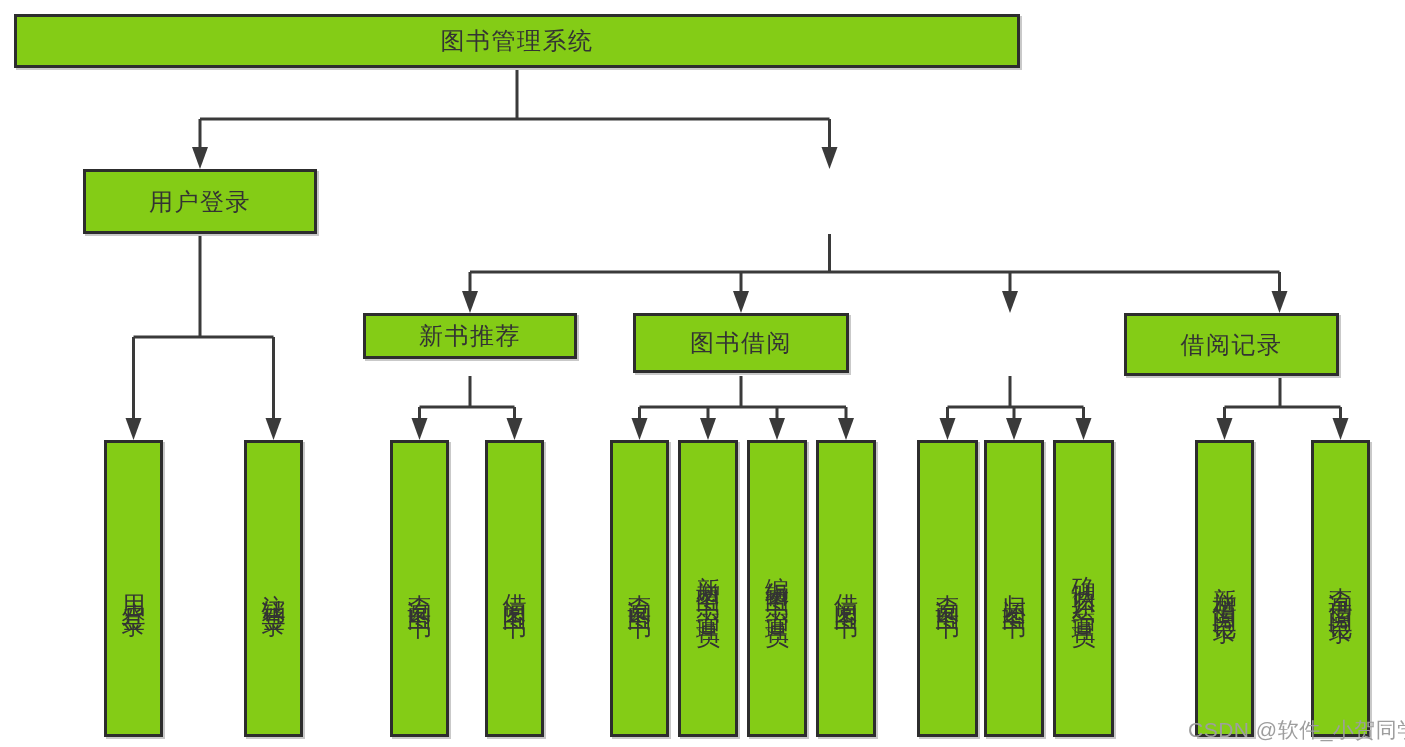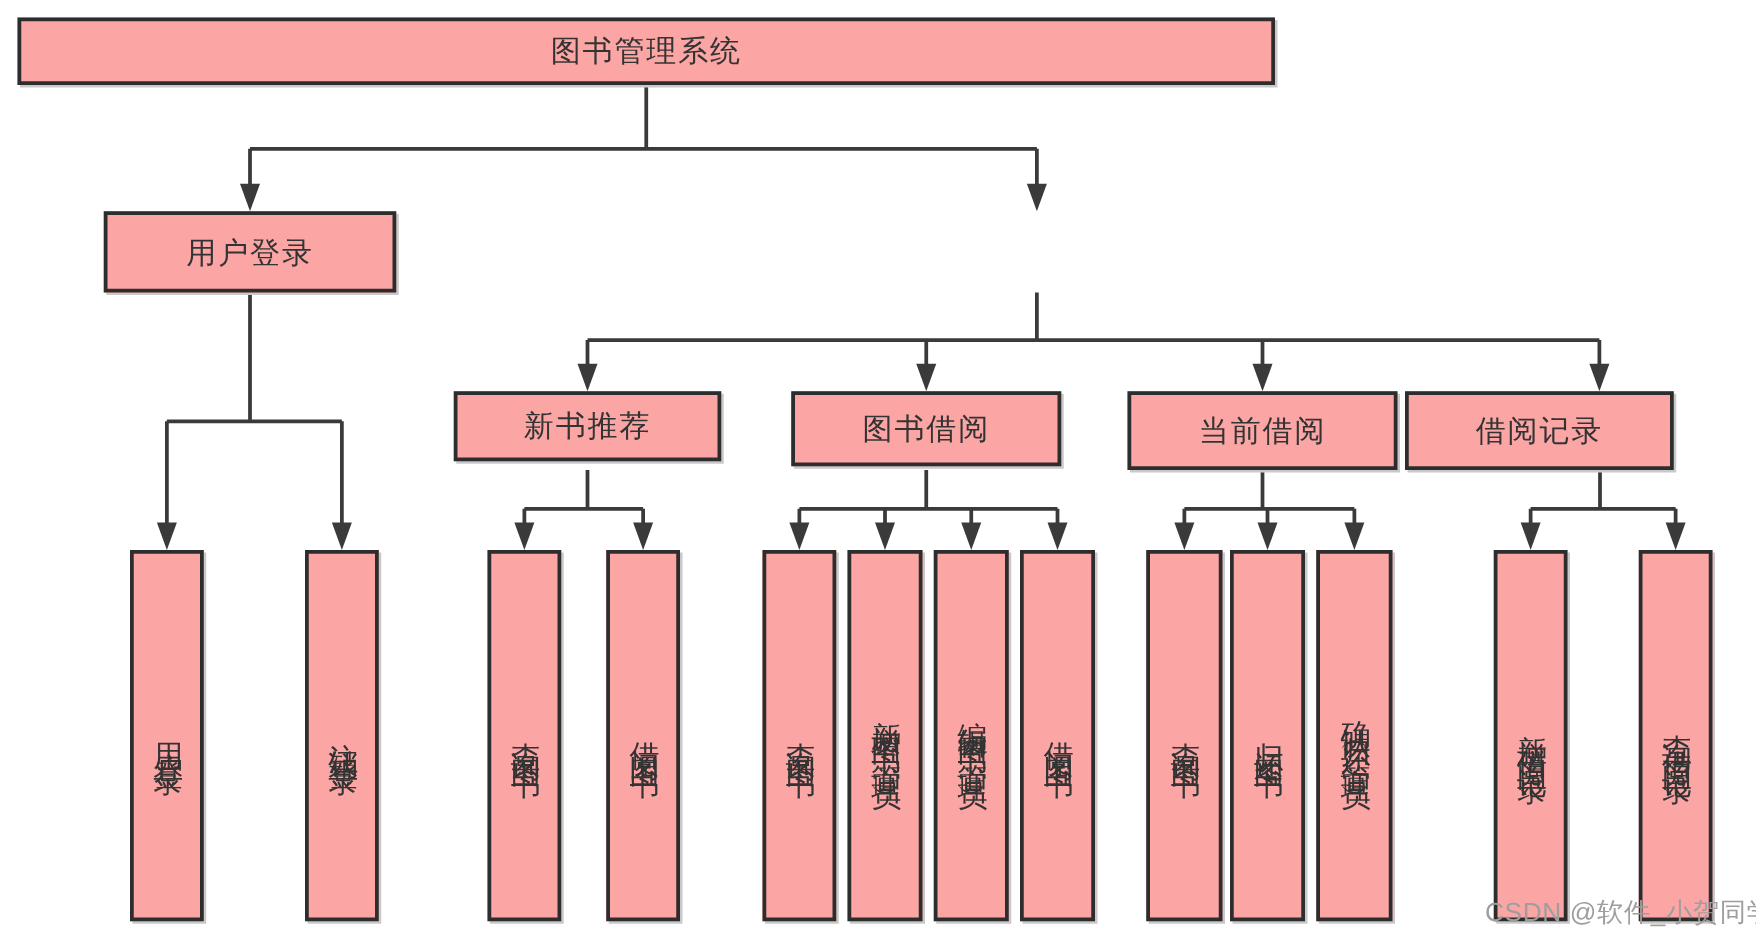--- a/index.html
+++ b/index.html
@@ -8,21 +8,21 @@
     position: relative;
     background: #ffffff;
     overflow: hidden;
     font-family: "Liberation Sans", "DejaVu Sans", sans-serif;
   }
   .stage { position: absolute; inset: 0; }
   svg.connectors { position: absolute; left: 0; top: 0; }
   .node {
     position: absolute;
     box-sizing: border-box;
-    background: #fca5a5;
+    background: #84cc16;
     border: 3px solid #2d2d2d;
     box-shadow: 2px 2px 0 #c9c9c9;
     display: flex;
     align-items: center;
     justify-content: center;
     color: #333333;
     z-index: 2;
   }
   .node.h .lbl {
     font-size: 24px;
@@ -86,28 +86,25 @@
   </svg>
 
   <div class="node h" style="left:14px;top:14px;width:1006px;height:54px">
     <span class="lbl">图书管理系统</span>
   </div>
 
   <div class="node h" style="left:83px;top:169px;width:234px;height:65px">
     <span class="lbl">用户登录</span>
   </div>
 
-  <div class="node h" style="left:363px;top:313px;width:214px;height:56px">
+  <div class="node h" style="left:363px;top:313px;width:214px;height:46px">
     <span class="lbl">新书推荐</span>
   </div>
   <div class="node h" style="left:633px;top:313px;width:216px;height:60px">
     <span class="lbl">图书借阅</span>
-  </div>
-  <div class="node h" style="left:902px;top:313px;width:216px;height:63px">
-    <span class="lbl">当前借阅</span>
   </div>
   <div class="node h" style="left:1124px;top:313px;width:215px;height:63px">
     <span class="lbl">借阅记录</span>
   </div>
 
   <div class="node v" style="left:104px;top:440px;width:59px;height:297px">
     <span class="lbl">用户登录</span>
   </div>
   <div class="node v" style="left:244px;top:440px;width:59px;height:297px">
     <span class="lbl">注销登录</span>

